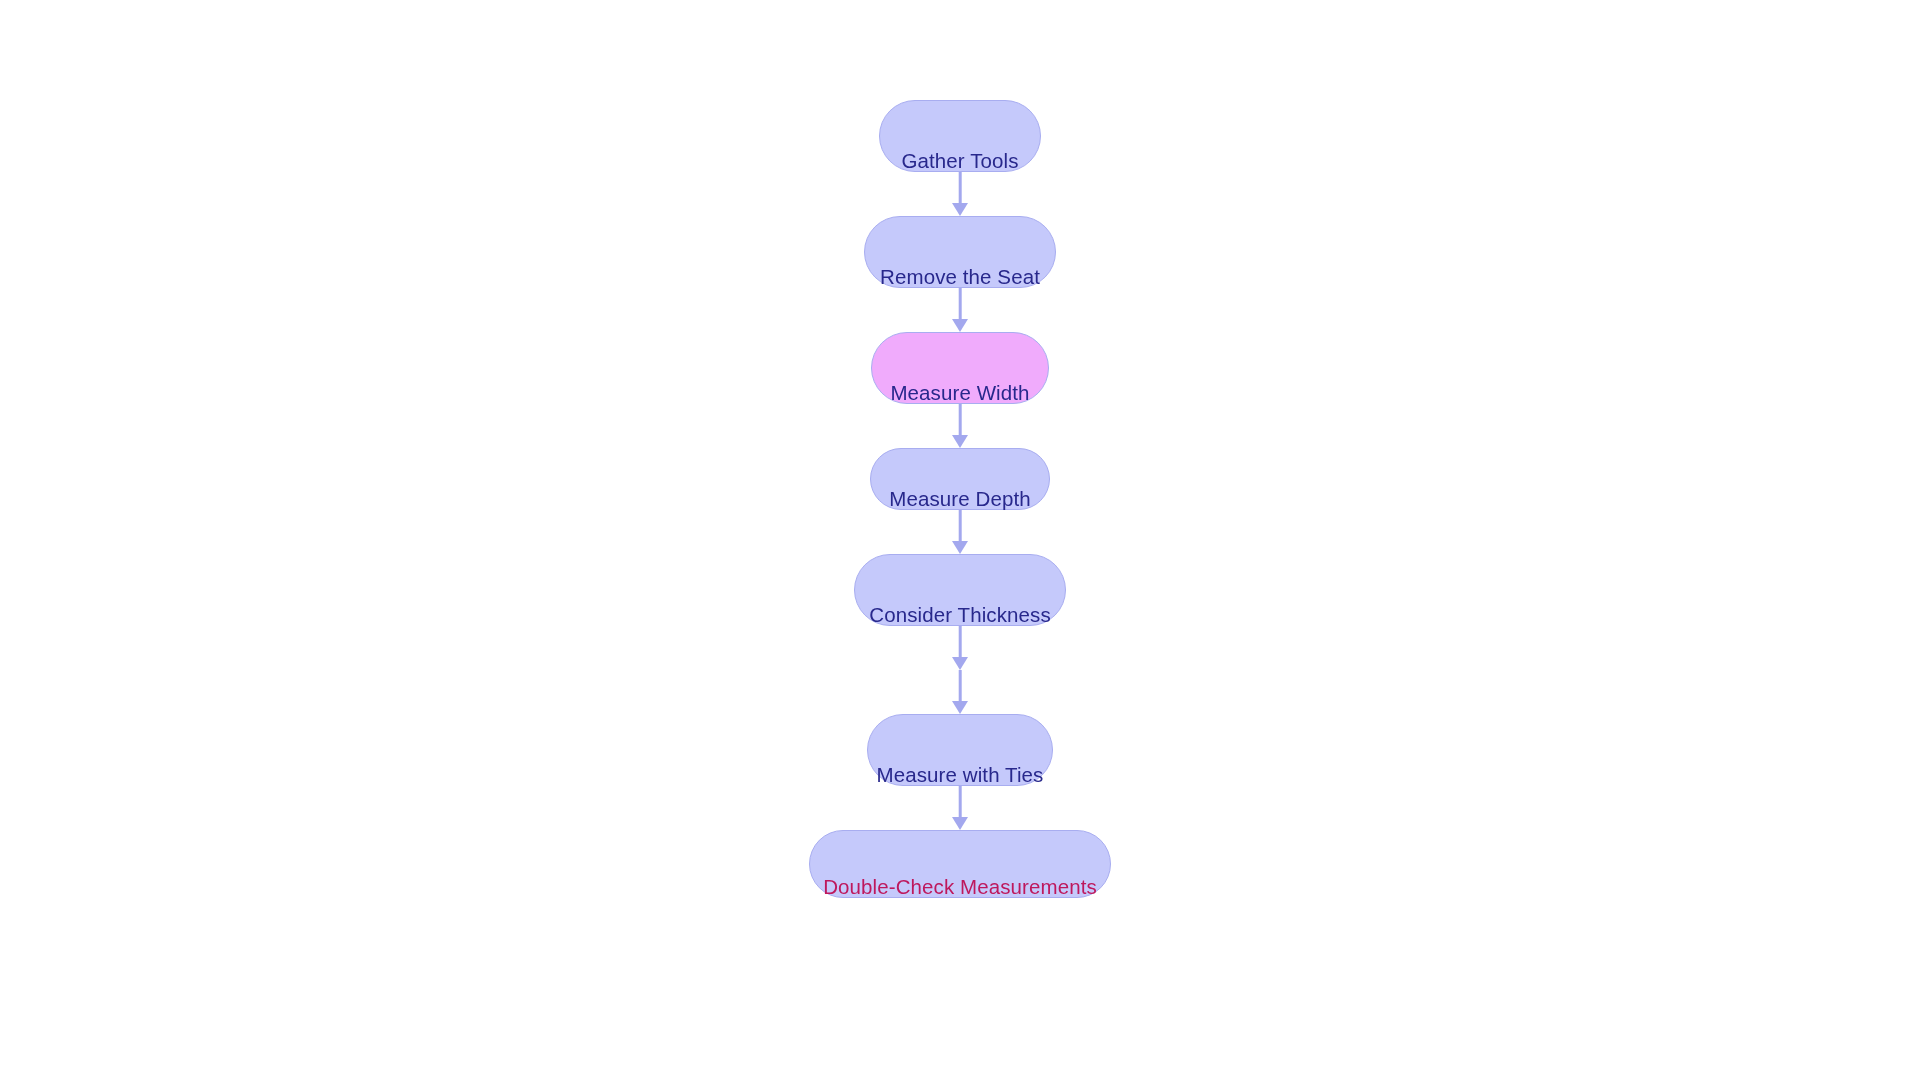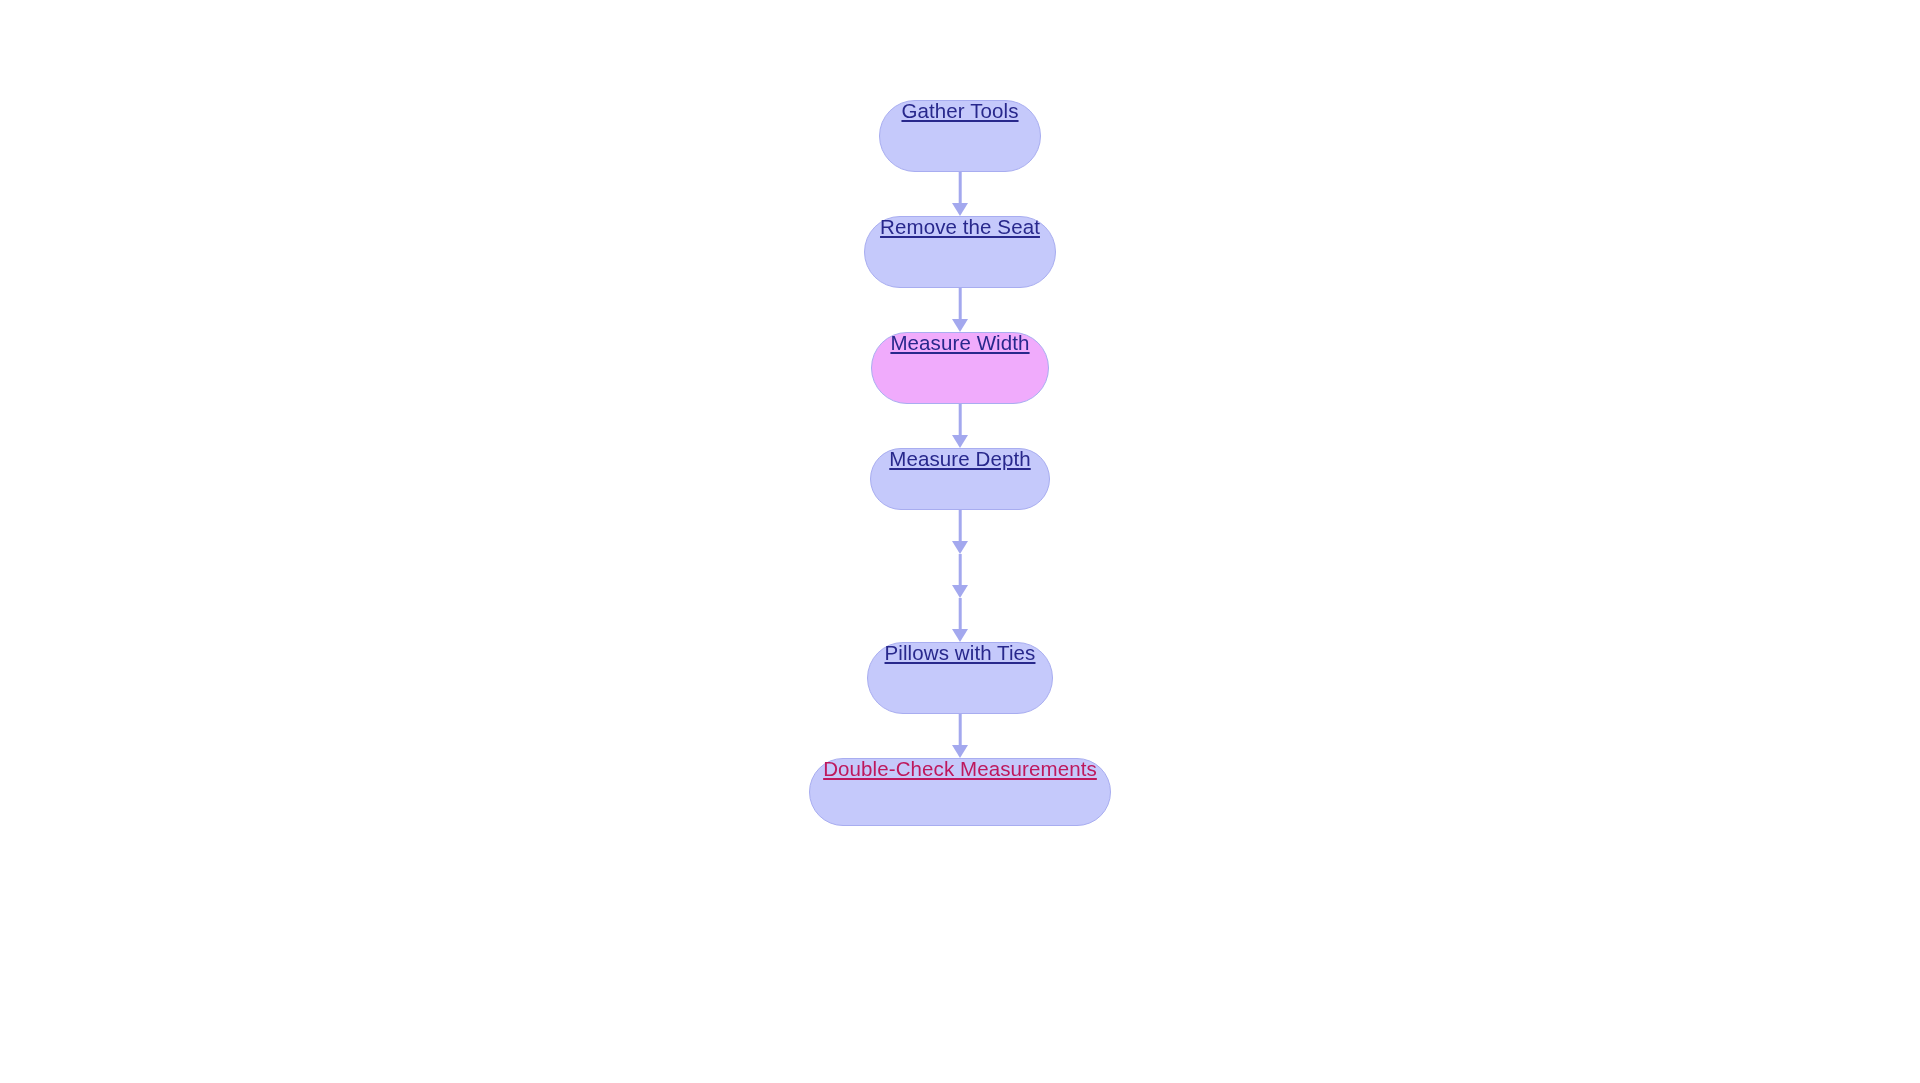--- a/index.html
+++ b/index.html
@@ -26,33 +26,32 @@
     top: 0;
     width: 1920px;
     height: 1083px;
     display: flex;
     flex-direction: column;
     align-items: center;
   }
   .flow-node {
     box-sizing: border-box;
     display: flex;
-    align-items: flex-start;
+    align-items: flex-end;
     justify-content: center;
     background: #c5c9fb;
     border: 1.6px solid #a8adf0;
     border-radius: 999px;
     color: #28288c;
     font-size: 20.5px;
     font-weight: 400;
     letter-spacing: 0.1px;
     white-space: nowrap;
     line-height: 1;
     padding: 0 30px;
-    text-decoration: underline;
   }
   .flow-node-label {
     display: block;
     pointer-events: none;
   }
   .flow-connector {
     position: relative;
     width: 3px;
     background: transparent;
     display: flex;
@@ -104,30 +103,33 @@
         <div class="stem" style="height: 31px; background: rgb(163, 168, 238);"></div>
         <div class="head" style="border-top-color: rgb(163, 168, 238);"></div>
       </div>
       <div class="flow-node" style="width: 180px; height: 62px; background: rgb(197, 201, 251); border-color: rgb(168, 173, 240); color: rgb(40, 40, 140);">
         <span class="flow-node-label">Measure Depth</span>
       </div>
       <div class="flow-connector" style="height: 44px;">
         <div class="stem" style="height: 31px; background: rgb(163, 168, 238);"></div>
         <div class="head" style="border-top-color: rgb(163, 168, 238);"></div>
       </div>
+      <div class="flow-node" style="width: 212px; height: 72px; background: rgb(197, 201, 251); border-color: rgb(168, 173, 240); color: rgb(40, 40, 140);">
+        <span class="flow-node-label">Consider Thickness</span>
+      </div>
       <div class="flow-connector" style="height: 44px;">
         <div class="stem" style="height: 31px; background: rgb(163, 168, 238);"></div>
         <div class="head" style="border-top-color: rgb(163, 168, 238);"></div>
       </div>
       <div class="flow-connector" style="height: 44px;">
         <div class="stem" style="height: 31px; background: rgb(163, 168, 238);"></div>
         <div class="head" style="border-top-color: rgb(163, 168, 238);"></div>
       </div>
       <div class="flow-node" style="width: 186px; height: 72px; background: rgb(197, 201, 251); border-color: rgb(168, 173, 240); color: rgb(40, 40, 140);">
-        <span class="flow-node-label">Pillows with Ties</span>
+        <span class="flow-node-label">Measure with Ties</span>
       </div>
       <div class="flow-connector" style="height: 44px;">
         <div class="stem" style="height: 31px; background: rgb(163, 168, 238);"></div>
         <div class="head" style="border-top-color: rgb(163, 168, 238);"></div>
       </div>
       <div class="flow-node" style="width: 302px; height: 68px; background: rgb(197, 201, 251); border-color: rgb(168, 173, 240); color: #be185d;">
         <span class="flow-node-label">Double-Check Measurements</span>
       </div>
     </div>
 </div>

